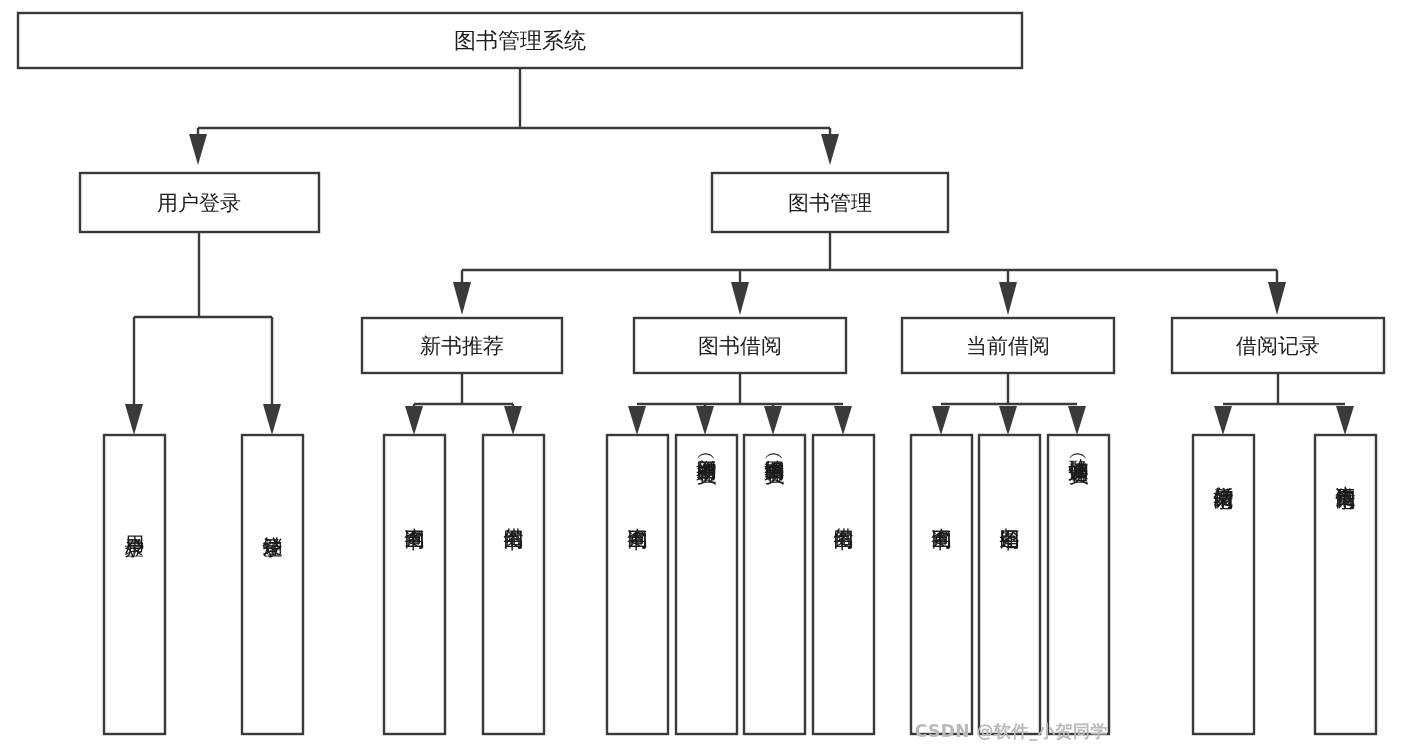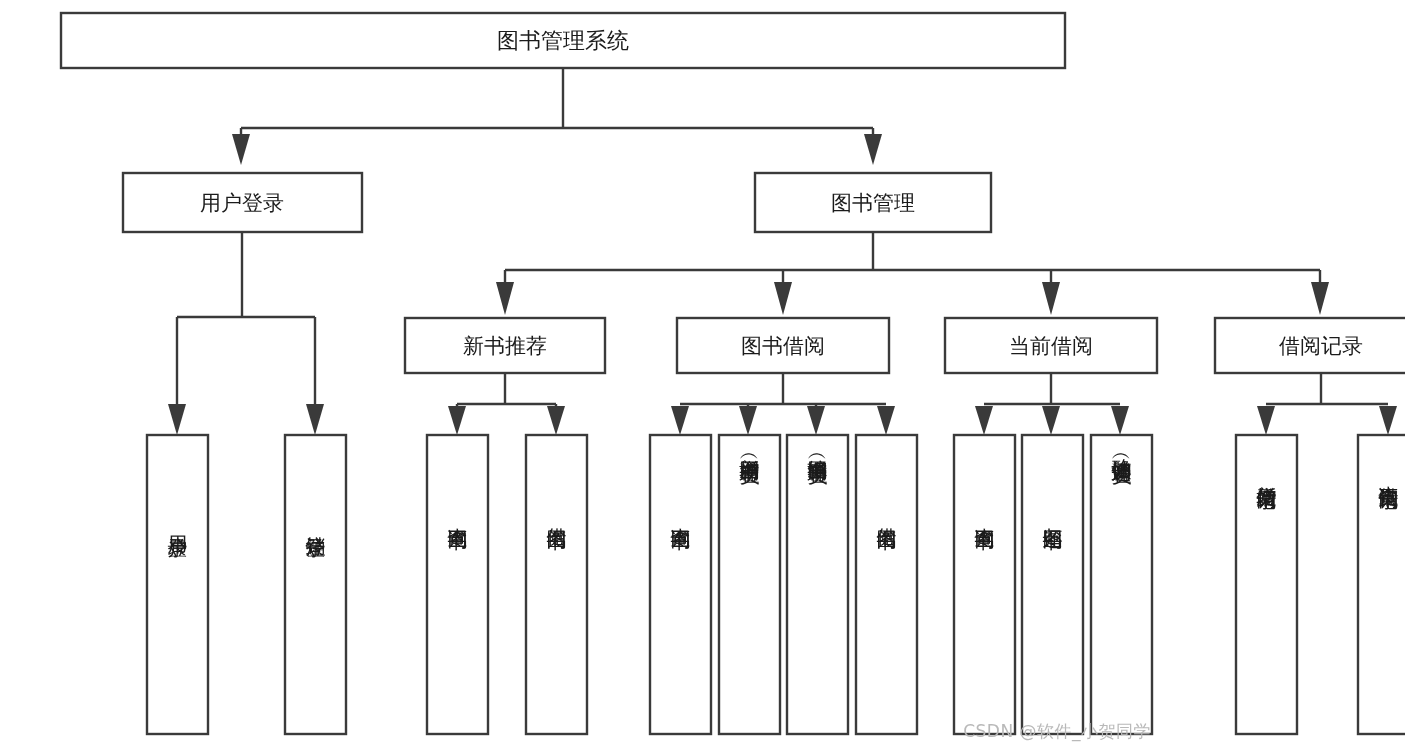--- a/index.html
+++ b/index.html
@@ -14,21 +14,20 @@
     font-family: "DejaVu Sans", "Liberation Sans", sans-serif;
     overflow: hidden;
     position: relative;
   }
   #diagram-root {
     position: absolute;
     left: 0;
     top: 0;
     width: 1116px;
     height: 747px;
-    margin-left: 43px;
   }
   svg#tree-svg {
     display: block;
     width: 1405px;
     height: 747px;
   }
   .node-box {
     fill: #ffffff;
     stroke: #3a3a3a;
     stroke-width: 2.4;
@@ -75,20 +74,21 @@
   }
   .watermark {
     position: absolute;
     right: 8px;
     bottom: 4px;
     font-family: "DejaVu Sans", "Liberation Sans", sans-serif;
     font-size: 17px;
     color: #b9b9b9;
     white-space: nowrap;
     letter-spacing: 0.5px;
+    font-weight: bold;
   }
 </style>
 </head>
 <body>
 
 <div id="diagram-root">
 
   <svg id="tree-svg" viewBox="0 0 1405 747" xmlns="http://www.w3.org/2000/svg">
 
     <g>

